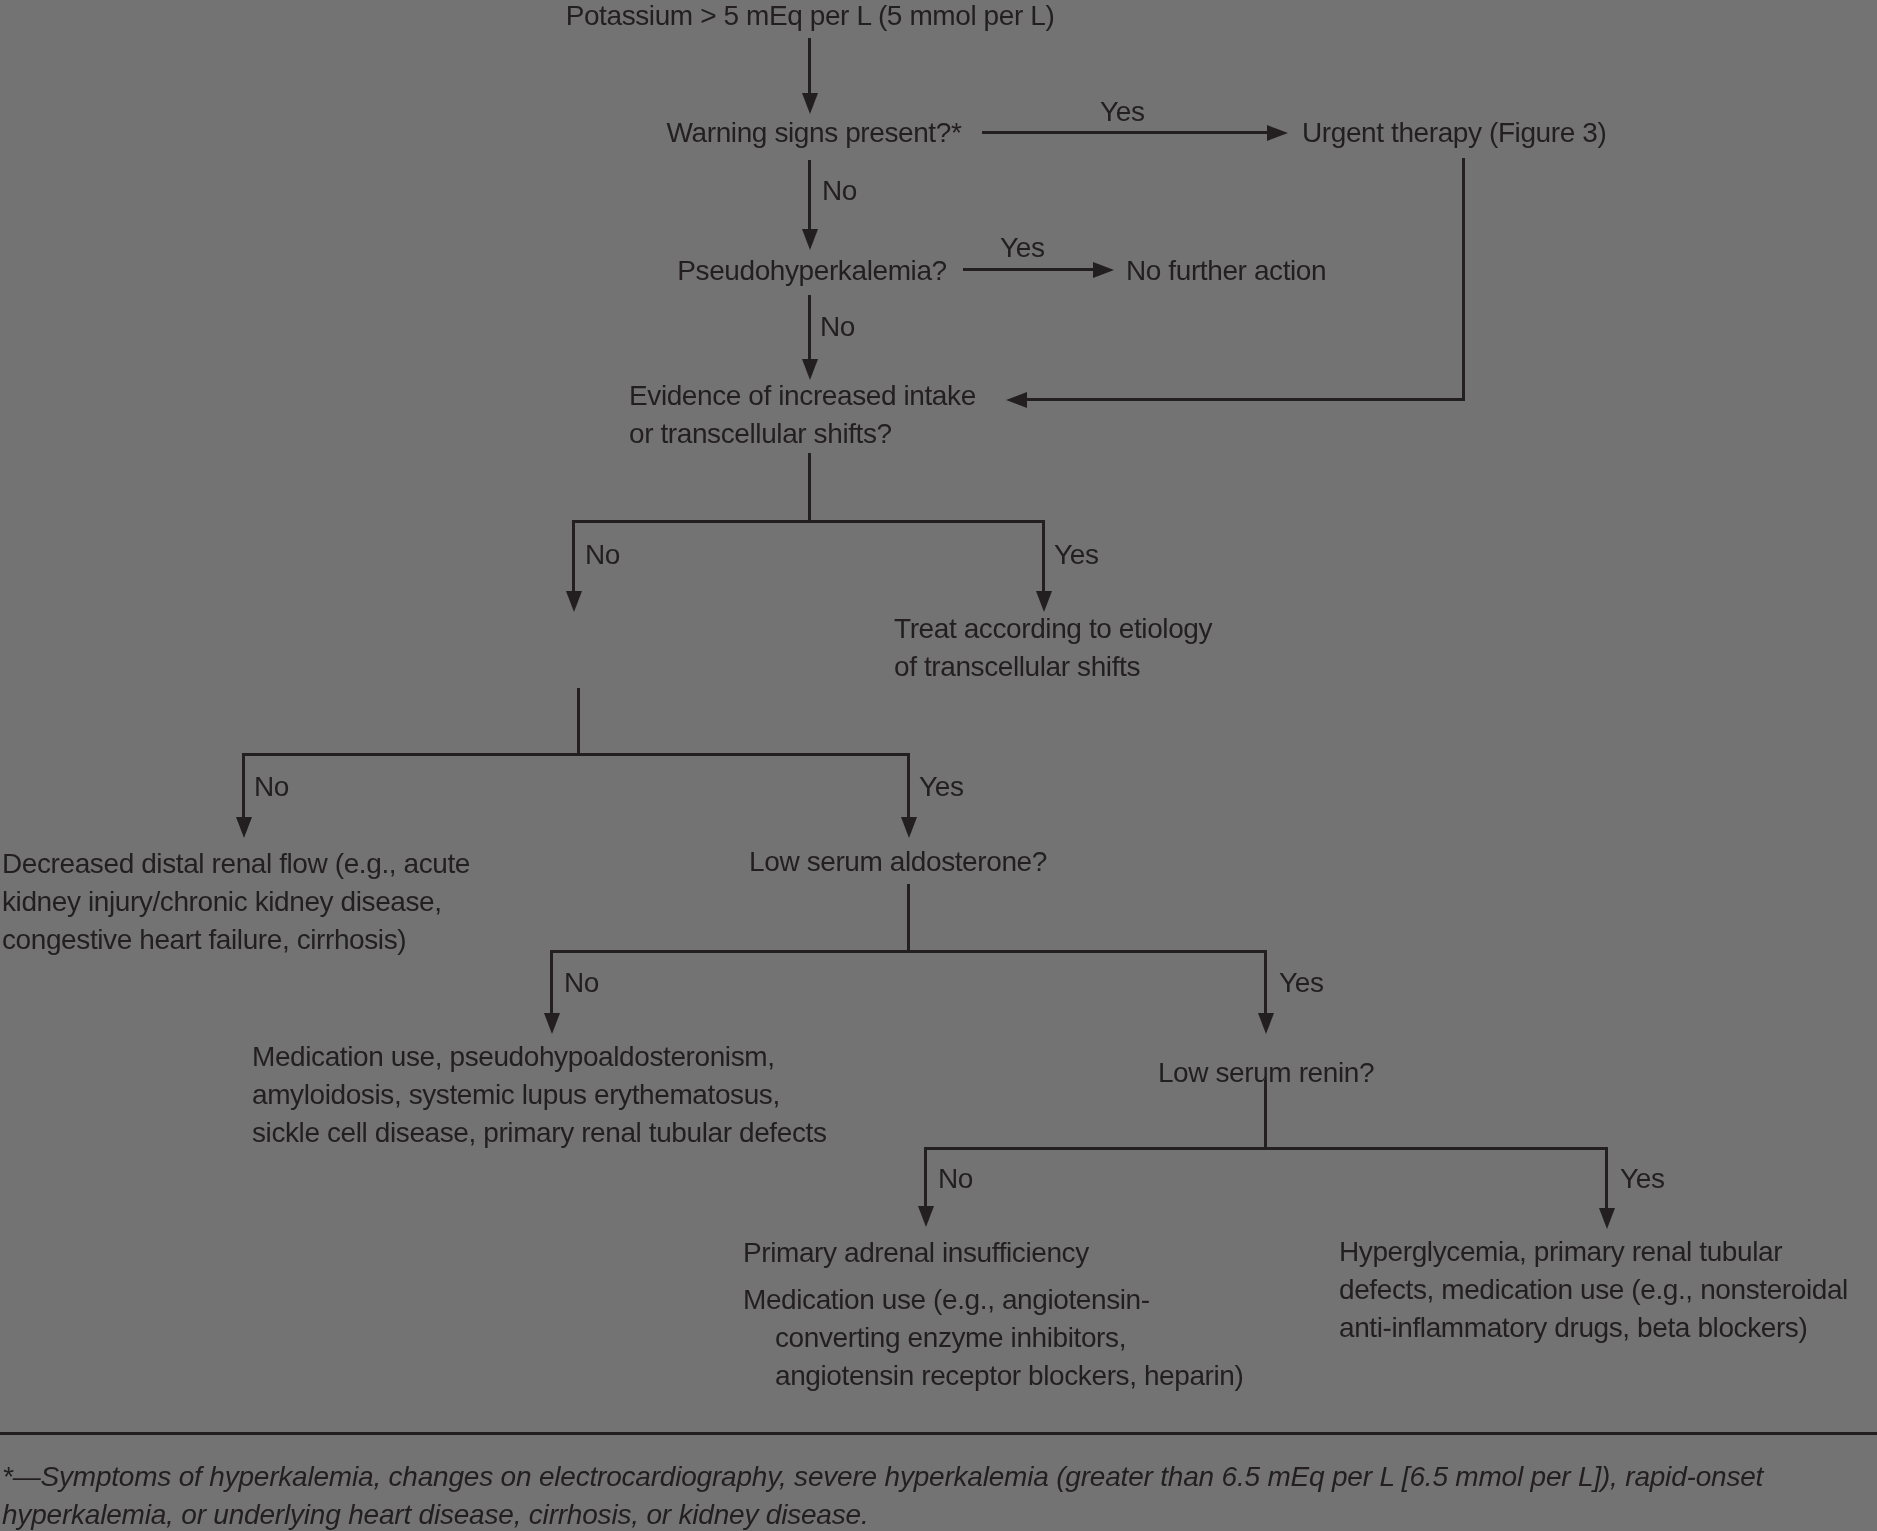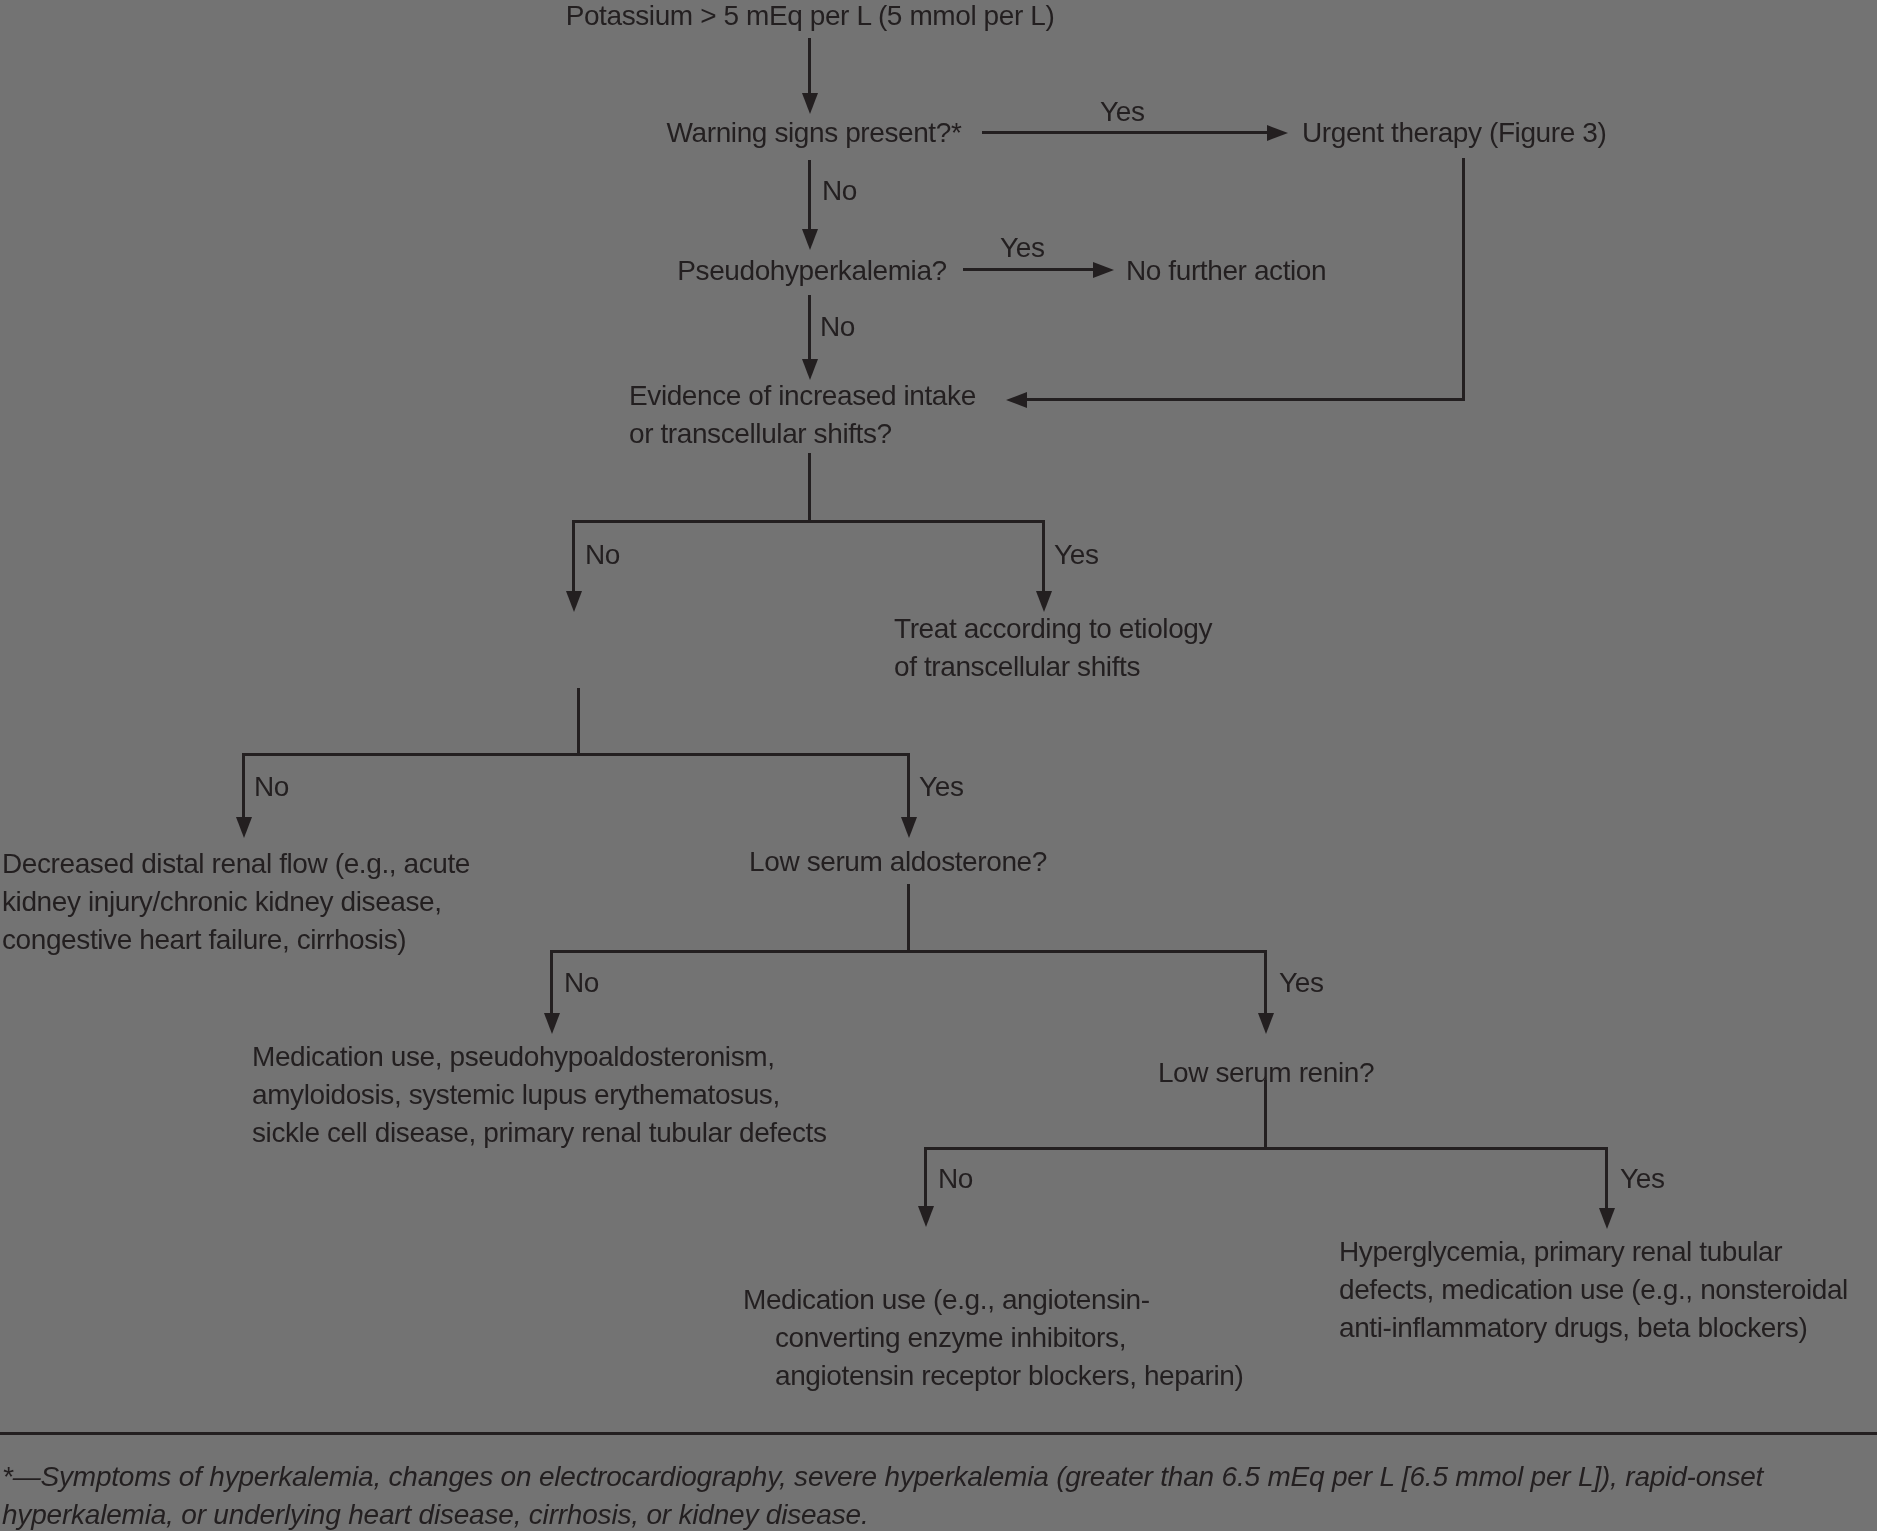--- a/index.html
+++ b/index.html
@@ -100,20 +100,21 @@
   <div class="node c" style="left:898px; top:843px;">Low serum aldosterone?</div>
 
   <div class="node" style="left:252px; top:1038px;">
     <div>Medication use, pseudohypoaldosteronism,</div>
     <div>amyloidosis, systemic lupus erythematosus,</div>
     <div>sickle cell disease, primary renal tubular defects</div>
   </div>
 
   <div class="node c" style="left:1266px; top:1040px;margin-top:14px;">Low serum renin?</div>
 
+  <div class="node" style="left:743px; top:1234px;">Primary adrenal insufficiency</div>
 
   <div class="node" style="left:743px; top:1281px;">
     <div>Medication use (e.g., angiotensin-</div>
     <div class="indent">converting enzyme inhibitors,</div>
     <div class="indent">angiotensin receptor blockers, heparin)</div>
   </div>
 
   <div class="node" style="left:1339px; top:1233px;">
     <div>Hyperglycemia, primary renal tubular</div>
     <div>defects, medication use (e.g., nonsteroidal</div>

